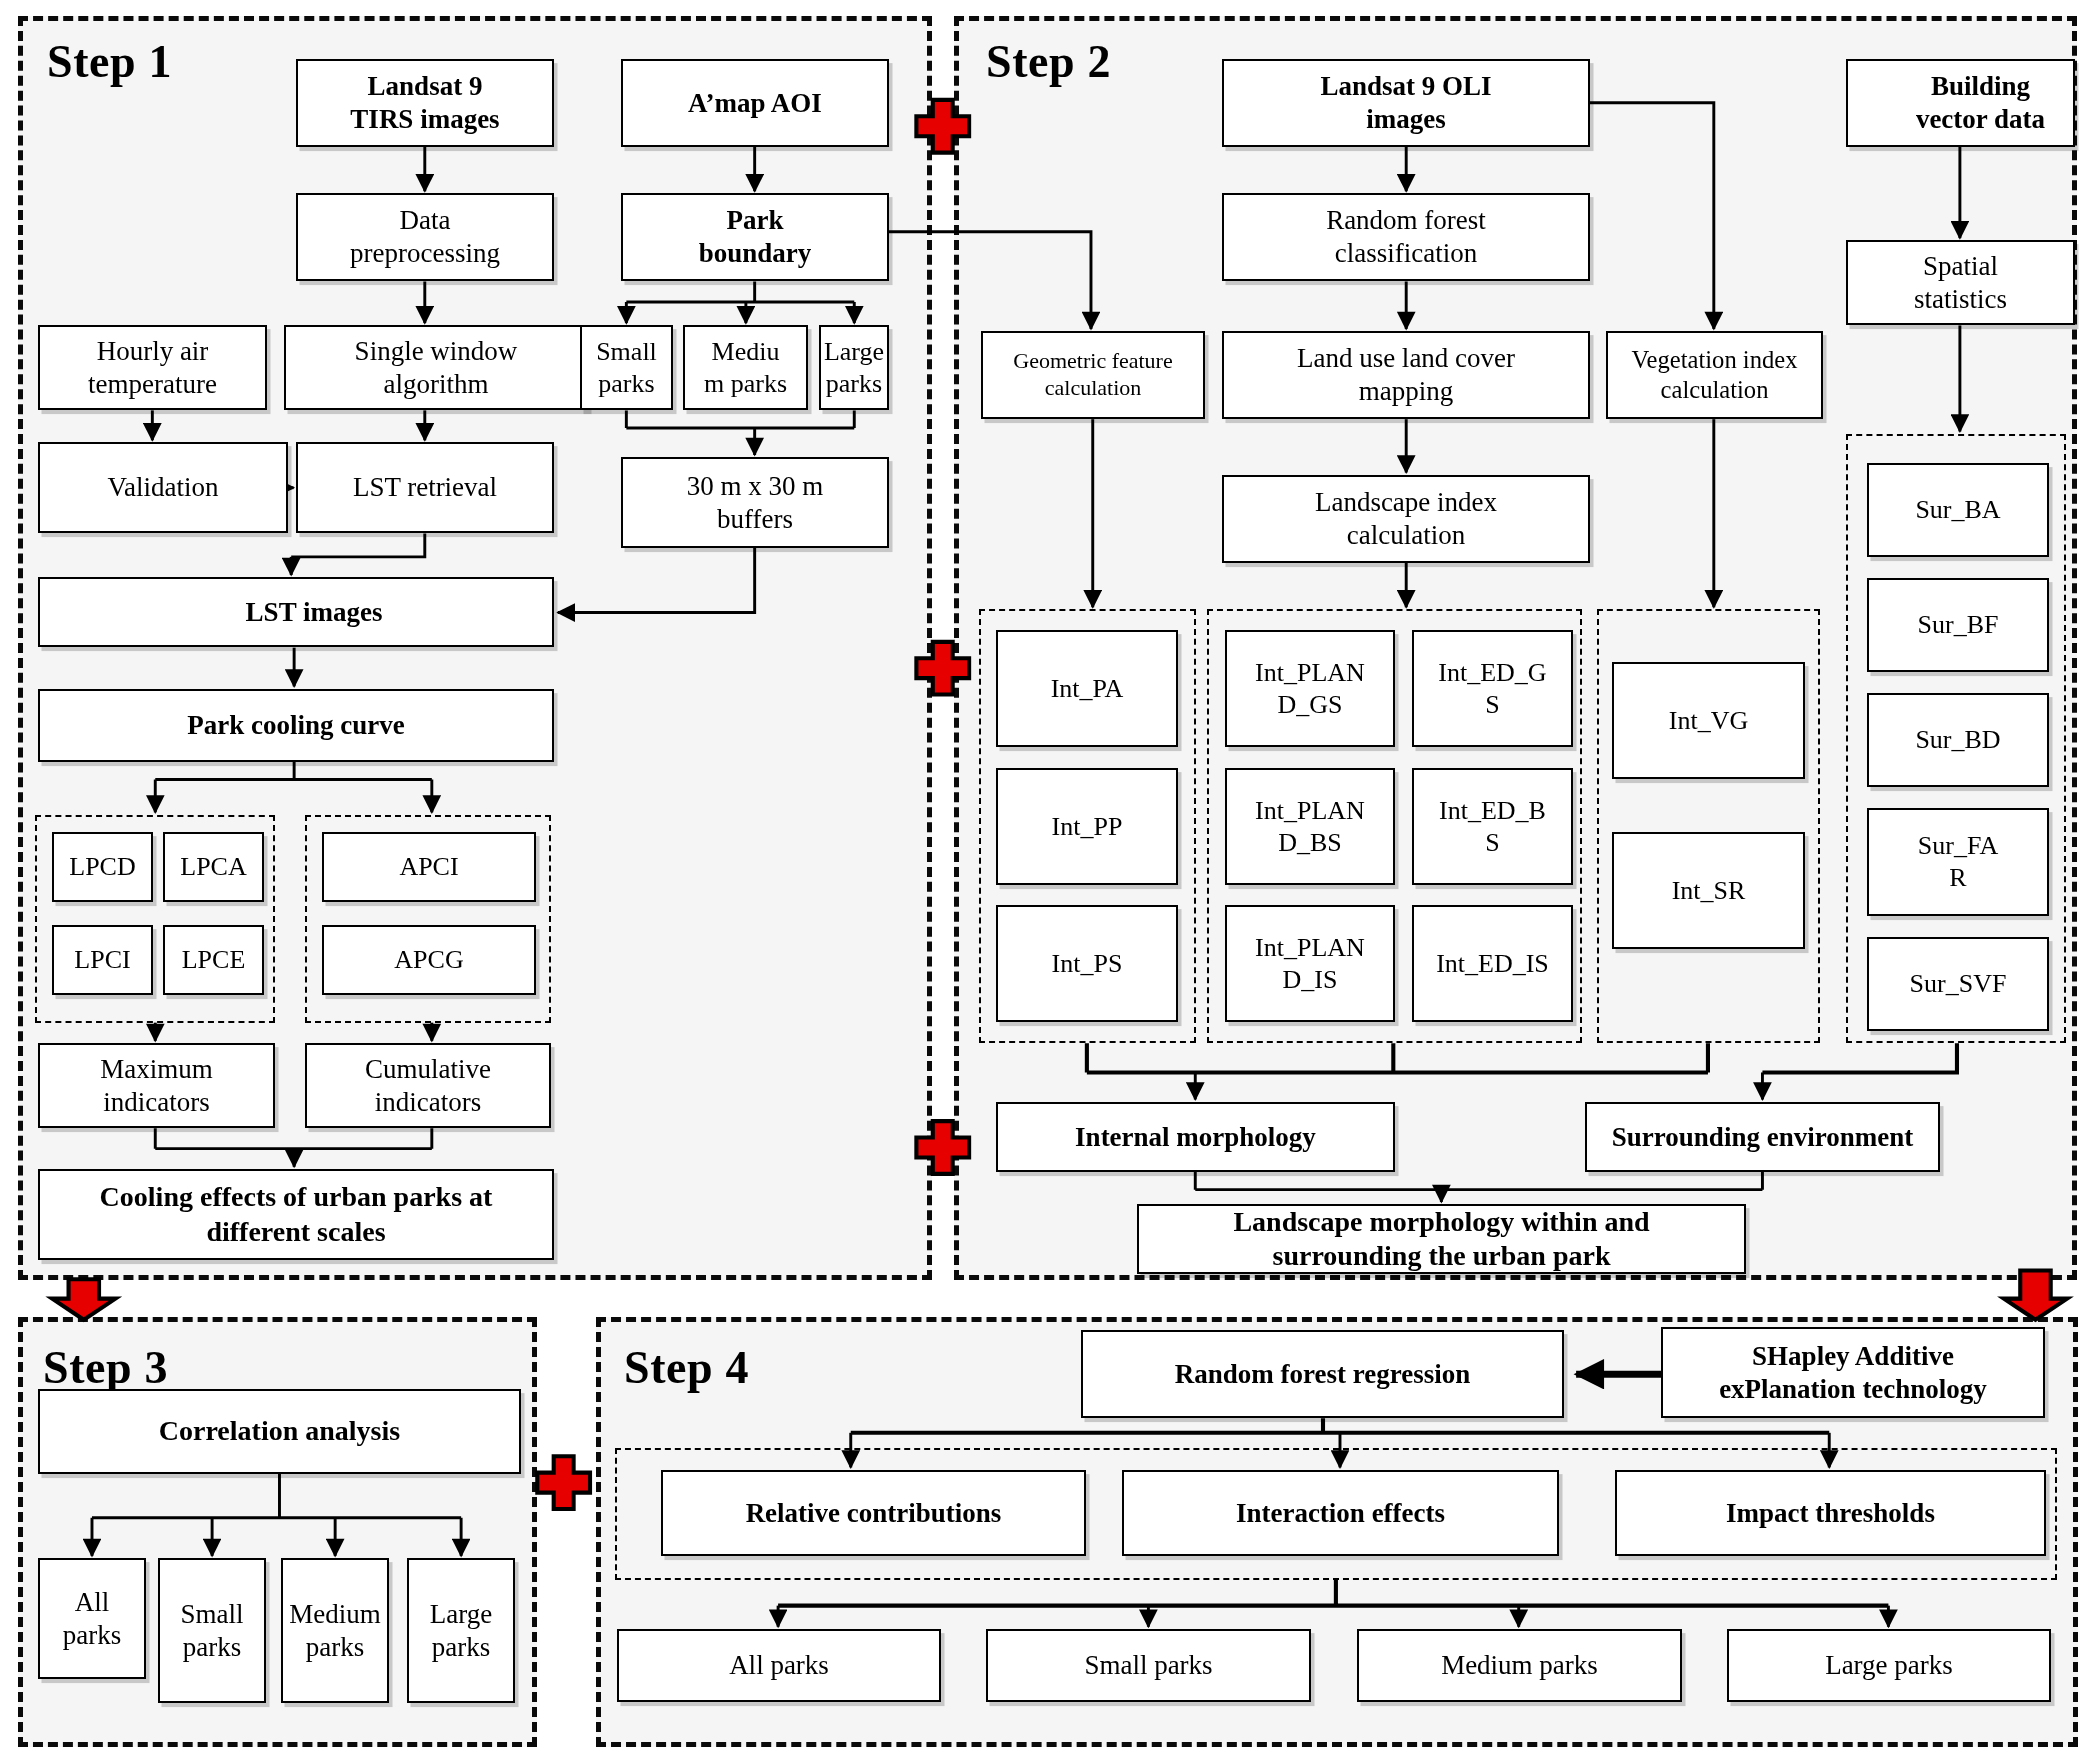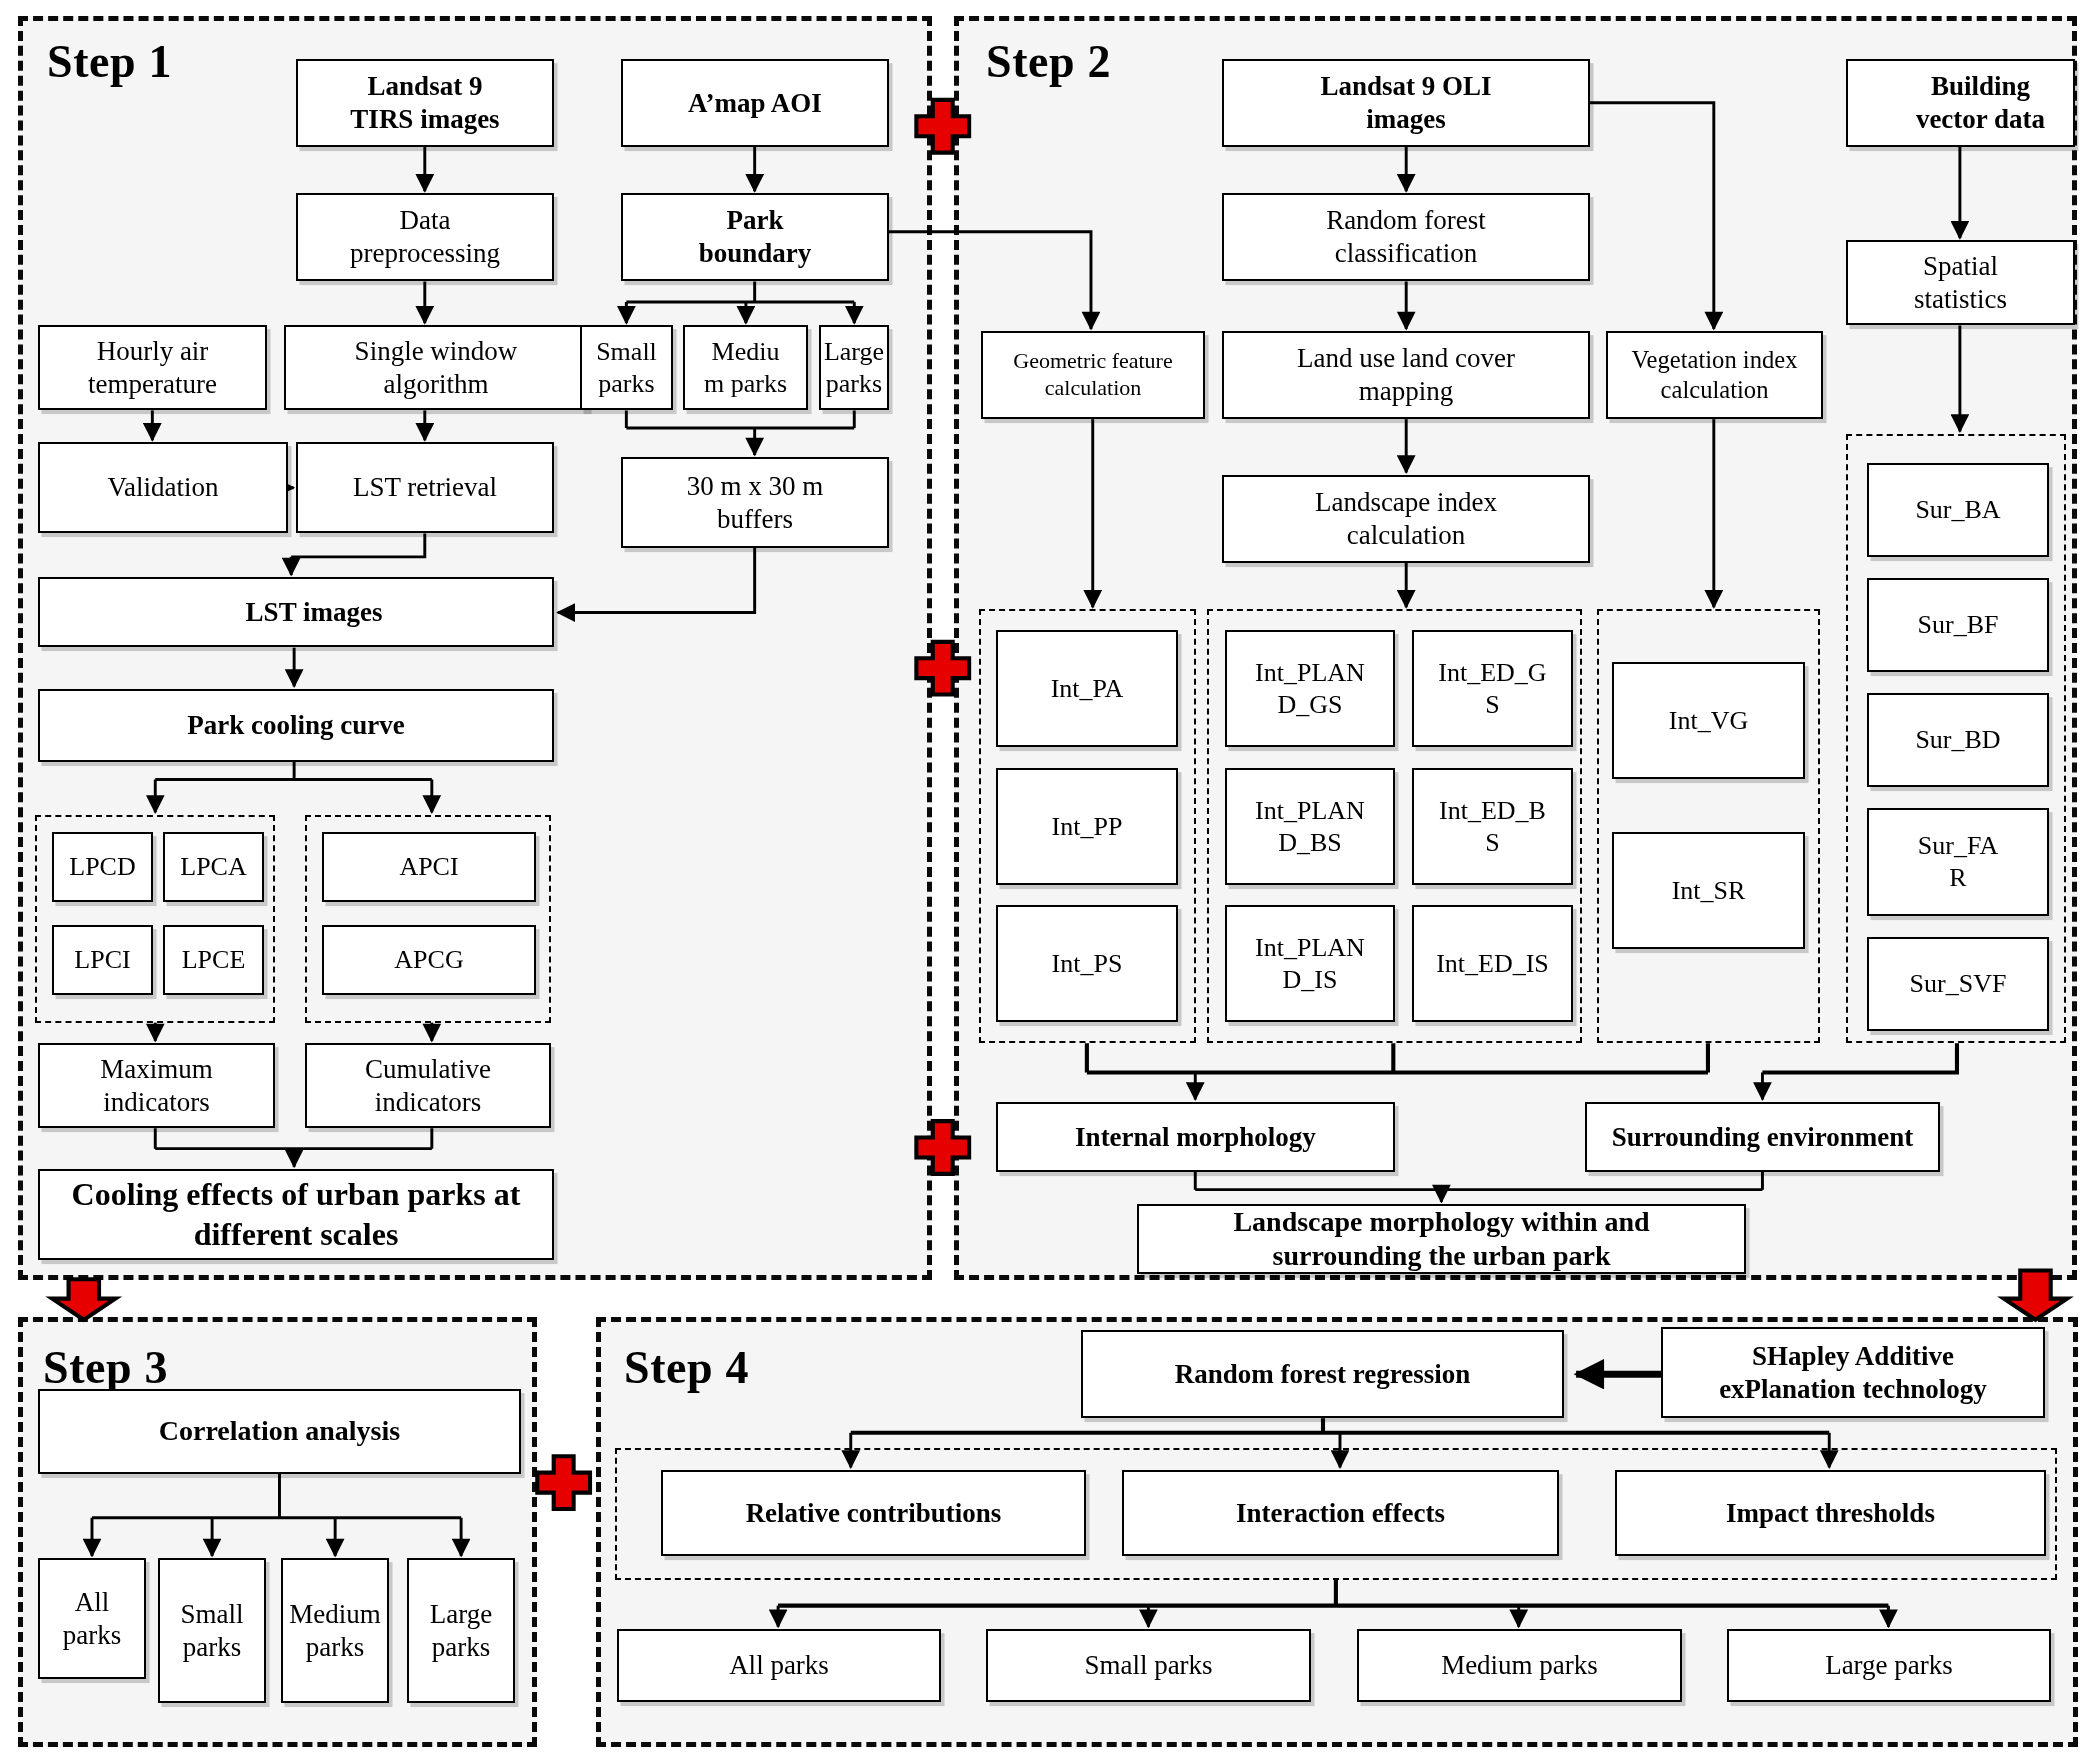--- a/index.html
+++ b/index.html
@@ -130,21 +130,21 @@
   <div class="box sm" style="left:163px;top:832px;width:101px;height:70px;">LPCA</div>
   <div class="box sm" style="left:52px;top:925px;width:101px;height:70px;">LPCI</div>
   <div class="box sm" style="left:163px;top:925px;width:101px;height:70px;">LPCE</div>
   <div class="dgroup" style="left:305px;top:815px;width:246px;height:208px;"></div>
   <div class="box sm" style="left:322px;top:832px;width:214px;height:70px;">APCI</div>
   <div class="box sm" style="left:322px;top:925px;width:214px;height:70px;">APCG</div>
   <div class="box" style="left:38px;top:1043px;width:237px;height:85px;">Maximum
 indicators</div>
   <div class="box" style="left:305px;top:1043px;width:246px;height:85px;">Cumulative
 indicators</div>
-  <div class="box bb" style="left:38px;top:1169px;width:516px;height:91px;font-size:32px;">Cooling effects of urban parks at
+  <div class="box bb" style="left:38px;top:1169px;width:516px;height:91px;font-size:28px;">Cooling effects of urban parks at
 different scales</div>
 
   <div class="box bb" style="left:1222px;top:59px;width:368px;height:88px;">Landsat 9 OLI
 images</div>
   <div class="box bb" style="left:1846px;top:59px;width:229px;height:88px;padding-left:40px;">Building
 vector data</div>
   <div class="box" style="left:1222px;top:193px;width:368px;height:88px;">Random forest
 classification</div>
   <div class="box" style="left:1846px;top:240px;width:229px;height:85px;">Spatial
 statistics</div>

